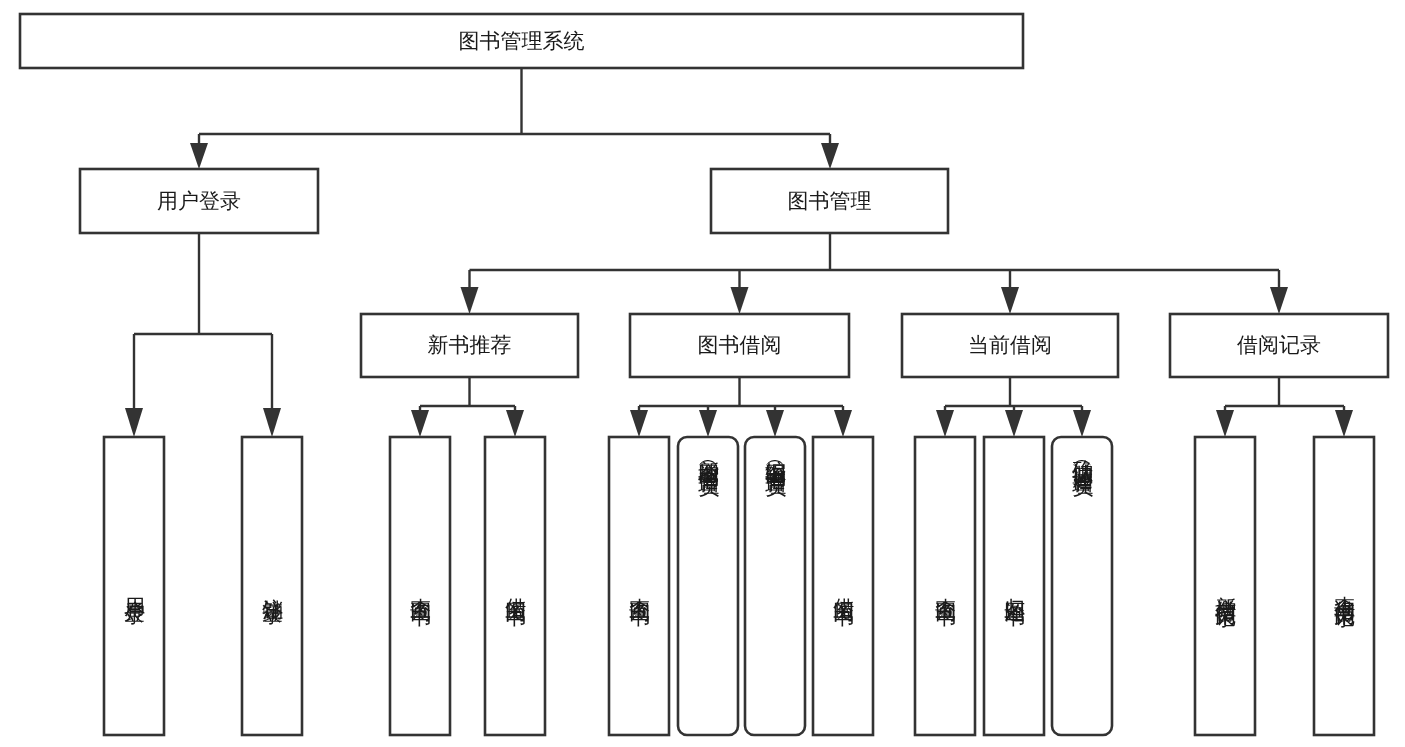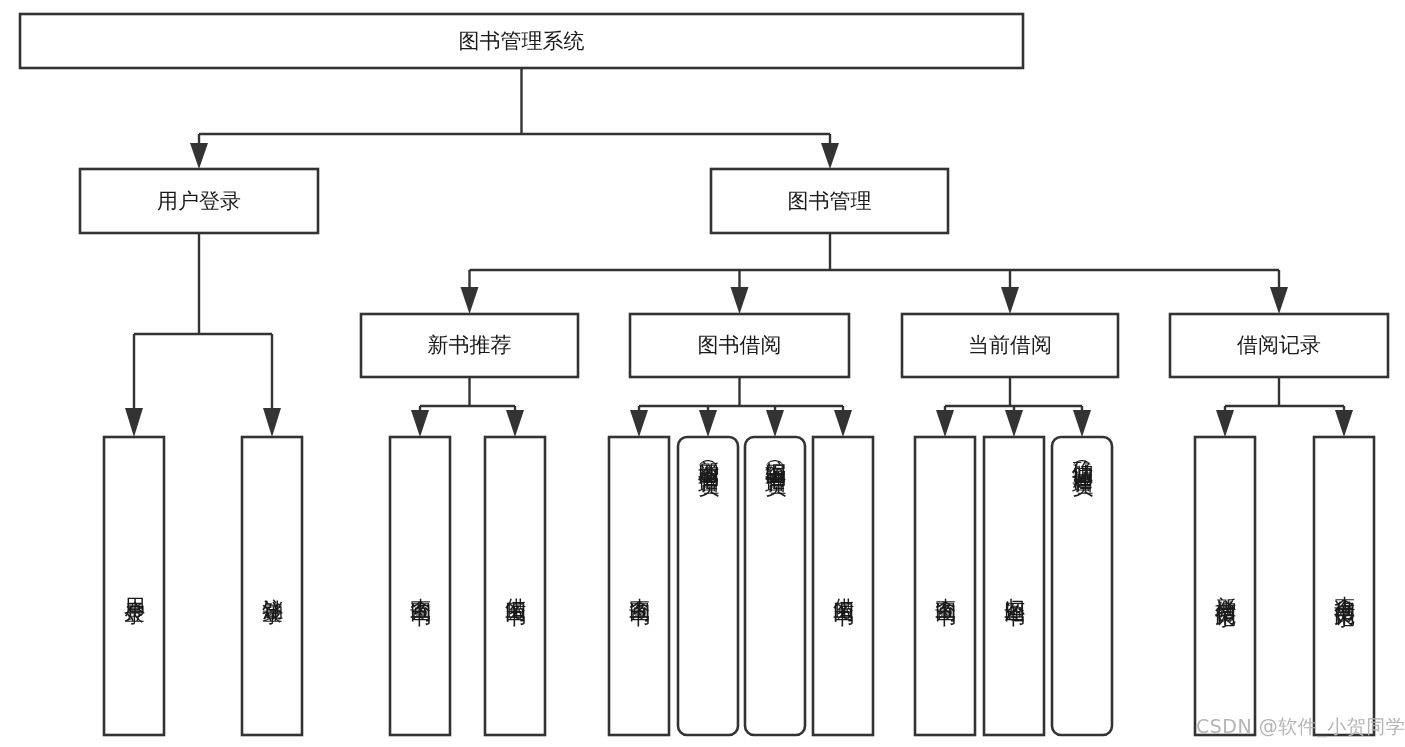--- a/index.html
+++ b/index.html
@@ -200,15 +200,14 @@
   <div class="vlabel" style="left:915px; top:437px; width:60px; height:298px;">查询图书</div>
 
   <div class="vlabel" style="left:984px; top:437px; width:60px; height:298px;">归还图书</div>
 
   <div class="vlabel" style="left:1052px; top:443px; width:60px; height:292px; justify-content:flex-start;">确认归还（管理员）</div>
 
   <div class="vlabel" style="left:1195px; top:437px; width:60px; height:298px;">新增借阅记录</div>
 
   <div class="vlabel" style="left:1314px; top:437px; width:60px; height:298px;">查询借阅记录</div>
 
-  <div class="watermark" style="left:1196px; top:714px;">CSDN @软件_小贺同学</div>
 
 </div>
 
 </body></html>

